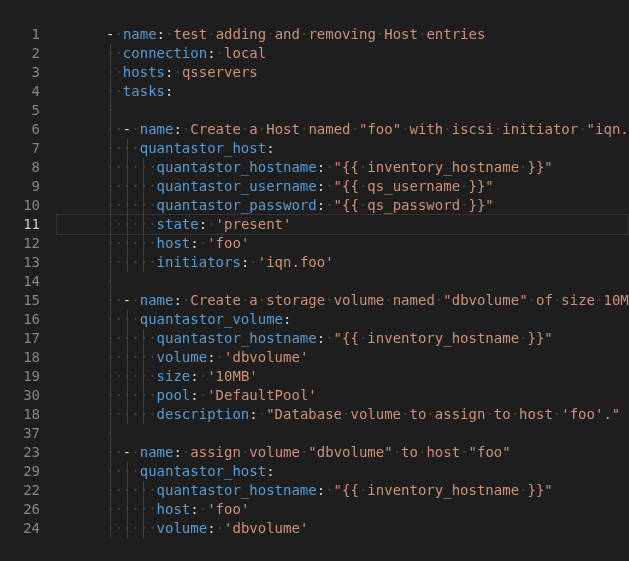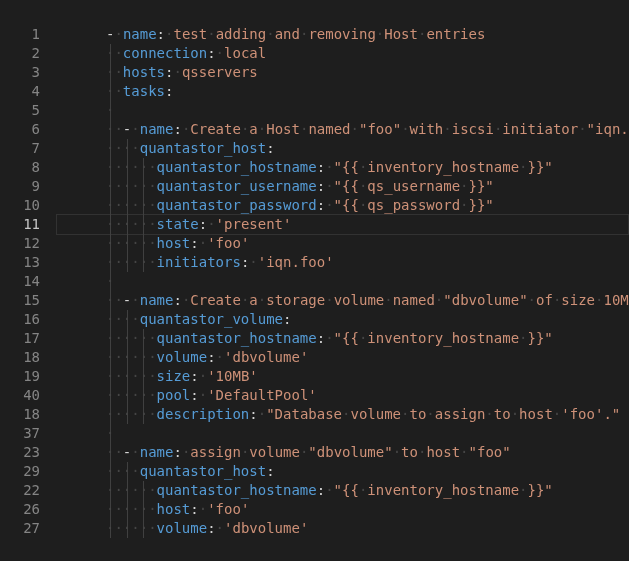--- a/index.html
+++ b/index.html
@@ -56,28 +56,28 @@
       <div class="ln">10</div>
       <div class="ln active">11</div>
       <div class="ln">12</div>
       <div class="ln">13</div>
       <div class="ln">14</div>
       <div class="ln">15</div>
       <div class="ln">16</div>
       <div class="ln">17</div>
       <div class="ln">18</div>
       <div class="ln">19</div>
-      <div class="ln">40</div>
+      <div class="ln">30</div>
       <div class="ln">18</div>
       <div class="ln">37</div>
       <div class="ln">23</div>
       <div class="ln">29</div>
       <div class="ln">22</div>
       <div class="ln">26</div>
-      <div class="ln">27</div>
+      <div class="ln">24</div>
     </div>
   <div class="code">
       <div class="cl"><span class="tk tk-p">-<span class="ws">·</span></span><span class="tk tk-k">name</span><span class="tk tk-p">:</span><span class="tk tk-s"><span class="ws">·</span>test<span class="ws">·</span>adding<span class="ws">·</span>and<span class="ws">·</span>removing<span class="ws">·</span>Host<span class="ws">·</span>entries</span></div>
       <div class="cl"><span class="guide" style="left: calc(0.5ch - 0.5px);"></span><span class="tk tk-p"><span class="ws">··</span></span><span class="tk tk-k">connection</span><span class="tk tk-p">:</span><span class="tk tk-s"><span class="ws">·</span>local</span></div>
       <div class="cl"><span class="guide" style="left: calc(0.5ch - 0.5px);"></span><span class="tk tk-p"><span class="ws">··</span></span><span class="tk tk-k">hosts</span><span class="tk tk-p">:</span><span class="tk tk-s"><span class="ws">·</span>qsservers</span></div>
       <div class="cl"><span class="guide" style="left: calc(0.5ch - 0.5px);"></span><span class="tk tk-p"><span class="ws">··</span></span><span class="tk tk-k">tasks</span><span class="tk tk-p">:</span></div>
       <div class="cl"><span class="guide" style="left: calc(0.5ch - 0.5px);"></span><span class="tk tk-p"><span class="ws">·</span></span></div>
       <div class="cl"><span class="guide" style="left: calc(0.5ch - 0.5px);"></span><span class="tk tk-p"><span class="ws">··</span>-<span class="ws">·</span></span><span class="tk tk-k">name</span><span class="tk tk-p">:</span><span class="tk tk-s"><span class="ws">·</span>Create<span class="ws">·</span>a<span class="ws">·</span>Host<span class="ws">·</span>named<span class="ws">·</span>"foo"<span class="ws">·</span>with<span class="ws">·</span>iscsi<span class="ws">·</span>initiator<span class="ws">·</span>"iqn.foo"</span></div>
       <div class="cl"><span class="guide" style="left: calc(0.5ch - 0.5px);"></span><span class="guide" style="left: calc(2.5ch - 0.5px);"></span><span class="tk tk-p"><span class="ws">····</span></span><span class="tk tk-k">quantastor_host</span><span class="tk tk-p">:</span></div>
       <div class="cl"><span class="guide" style="left: calc(0.5ch - 0.5px);"></span><span class="guide" style="left: calc(2.5ch - 0.5px);"></span><span class="guide" style="left: calc(4.5ch - 0.5px);"></span><span class="tk tk-p"><span class="ws">······</span></span><span class="tk tk-k">quantastor_hostname</span><span class="tk tk-p">:</span><span class="tk tk-s"><span class="ws">·</span>"{{<span class="ws">·</span>inventory_hostname<span class="ws">·</span>}}"</span></div>

